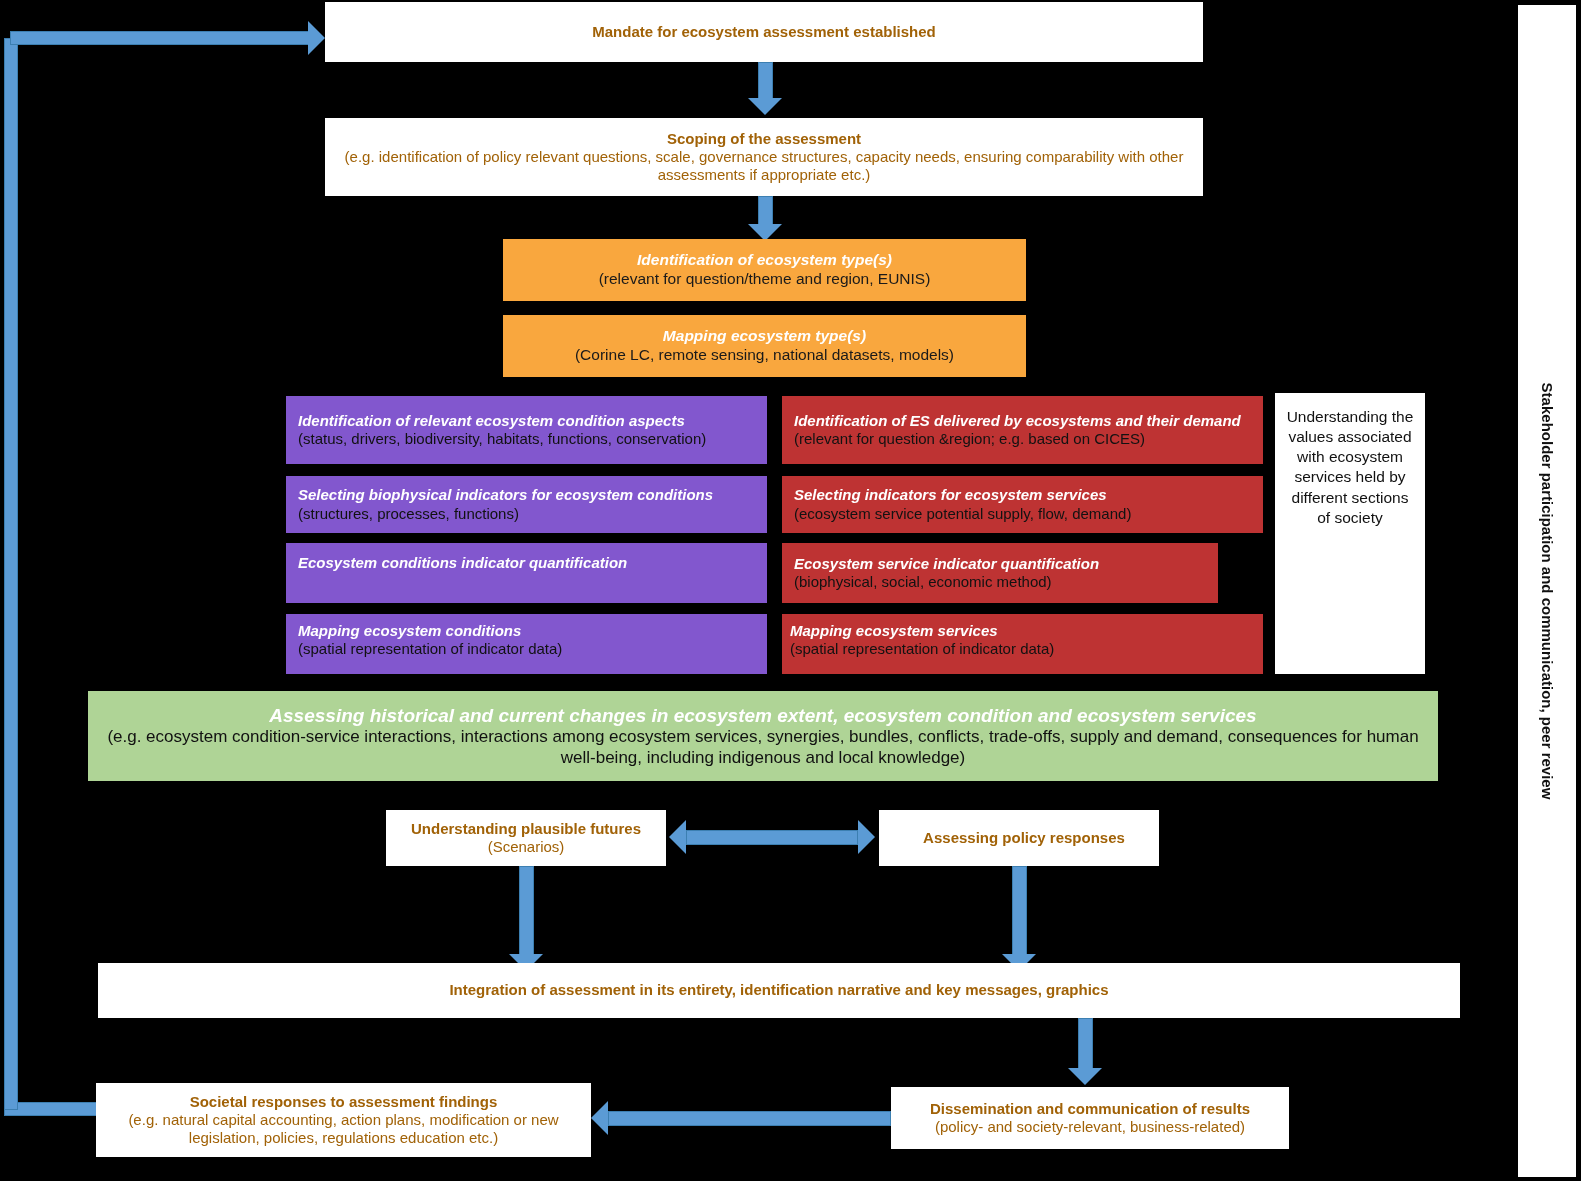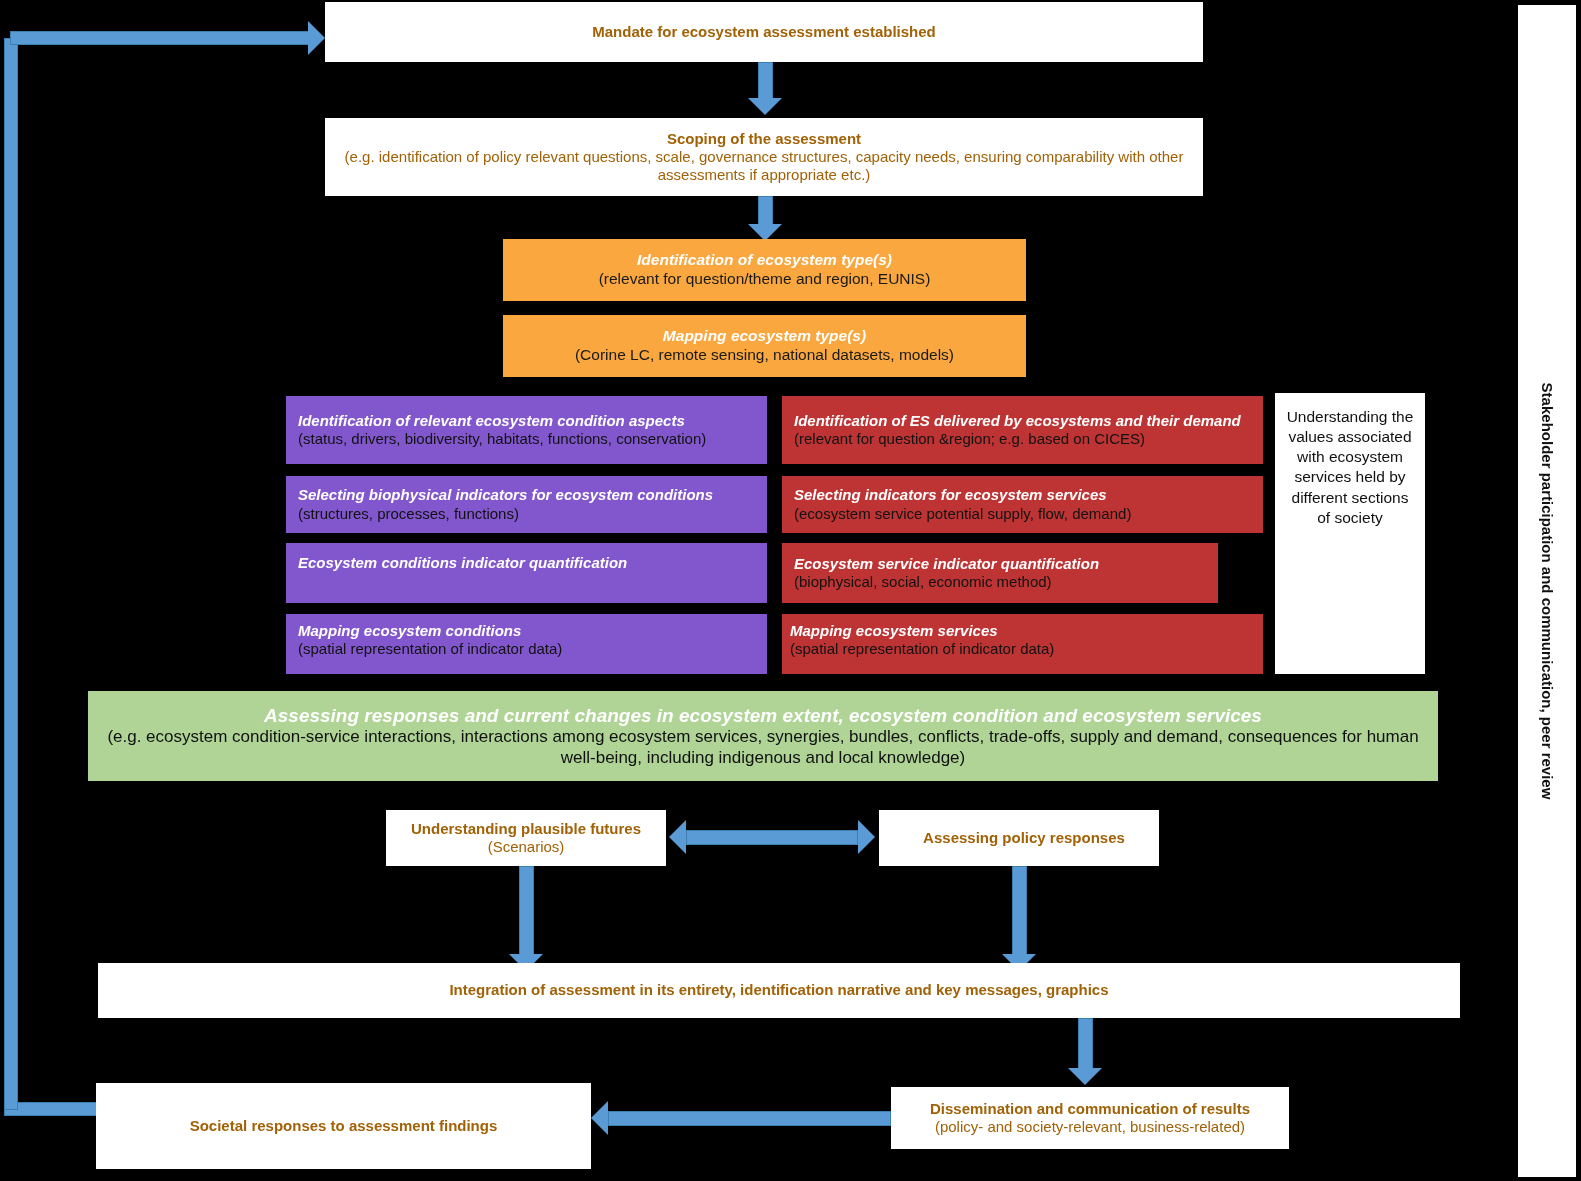--- a/index.html
+++ b/index.html
@@ -127,21 +127,21 @@
   <div class="box red" style="left:782px; top:614px; width:481px; height:60px; justify-content:flex-start; padding-top:8px;padding-left:8px;">
     <div class="ttl">Mapping ecosystem services</div>
     <div class="sub">(spatial representation of indicator data)</div>
   </div>
 
   <div class="box plainwhite" style="left:1275px; top:393px; width:150px; height:281px;">
     <div>Understanding the values associated with ecosystem services held by different sections of society</div>
   </div>
 
   <div class="box green" style="left:88px; top:691px; width:1350px; height:90px;">
-    <div class="ttl">Assessing responses and current changes in ecosystem extent, ecosystem condition and ecosystem services</div>
+    <div class="ttl">Assessing historical and current changes in ecosystem extent, ecosystem condition and ecosystem services</div>
     <div class="sub">(e.g. ecosystem condition-service interactions, interactions among ecosystem services, synergies, bundles, conflicts, trade-offs, supply and demand, consequences for human well-being, including indigenous and local knowledge)</div>
   </div>
 
   <div class="box white" style="left:386px; top:810px; width:280px; height:56px;">
     <div class="ttl">Understanding plausible futures</div>
     <div class="sub">(Scenarios)</div>
   </div>
 
   <div class="box white" style="left:879px; top:810px; width:280px; height:56px;padding-left:24px;">
     <div class="ttl">Assessing policy responses</div>
@@ -157,22 +157,23 @@
   <div class="arrow-line" style="left:1012px; top:866px; width:15px; height:92px;"></div>
   <div class="arrow-head head-down" style="left:1002px; top:954px;"></div>
 
   <div class="box white" style="left:98px; top:963px; width:1362px; height:55px;">
     <div class="ttl">Integration of assessment in its entirety, identification narrative and key messages, graphics</div>
   </div>
 
   <div class="arrow-line" style="left:1078px; top:1018px; width:15px; height:54px;"></div>
   <div class="arrow-head head-down" style="left:1068px; top:1068px;"></div>
 
-  <div class="box white" style="left:96px; top:1083px; width:495px; height:86px;">
+  <div class="box white" style="left:96px; top:1083px; width:495px; height:74px;">
     <div class="ttl">Societal responses to assessment findings</div>
+    <div class="sub">(e.g. natural capital accounting, action plans, modification or new legislation, policies, regulations education etc.)</div>
   </div>
 
   <div class="box white" style="left:891px; top:1087px; width:398px; height:62px;">
     <div class="ttl">Dissemination and communication of results</div>
     <div class="sub">(policy- and society-relevant, business-related)</div>
   </div>
 
   <div class="arrow-line" style="left:608px; top:1111px; width:283px; height:15px;"></div>
   <div class="arrow-head head-left" style="left:591px; top:1101px;"></div>
 

